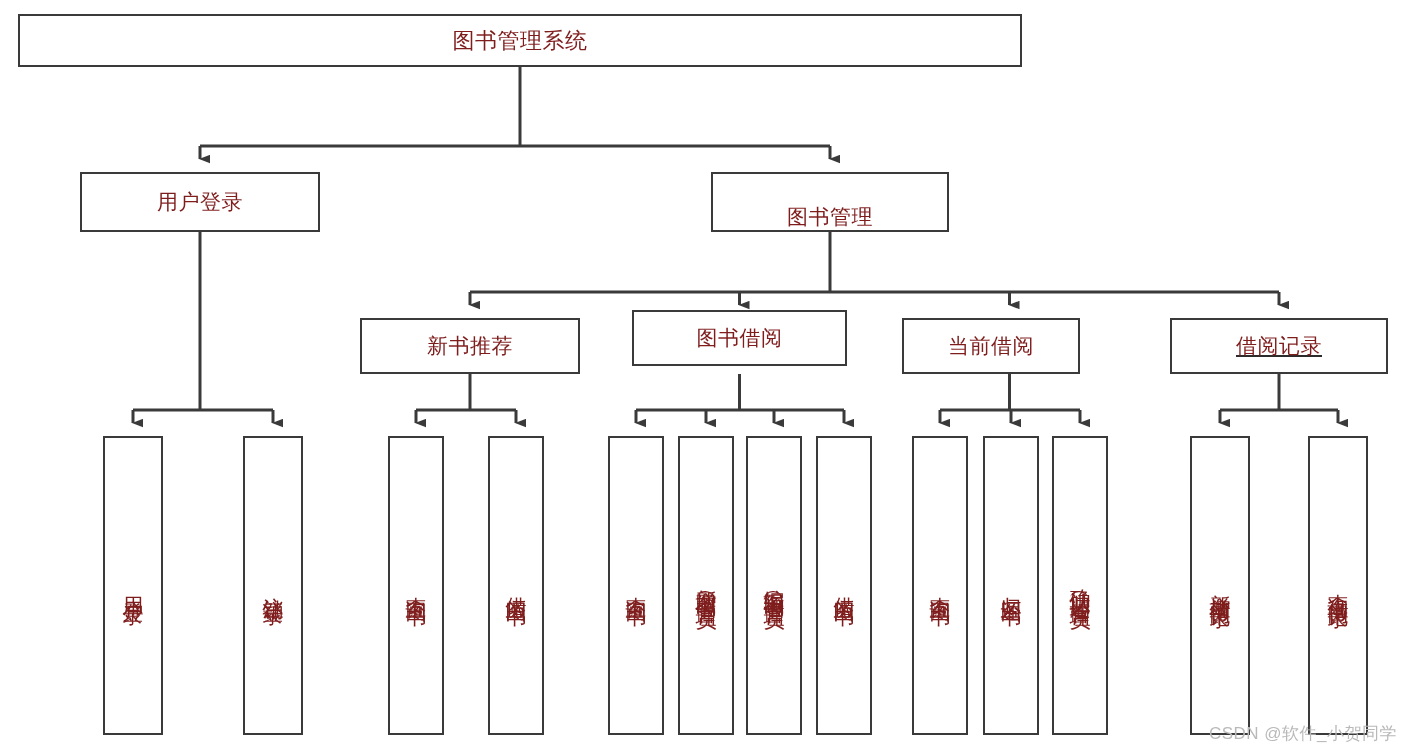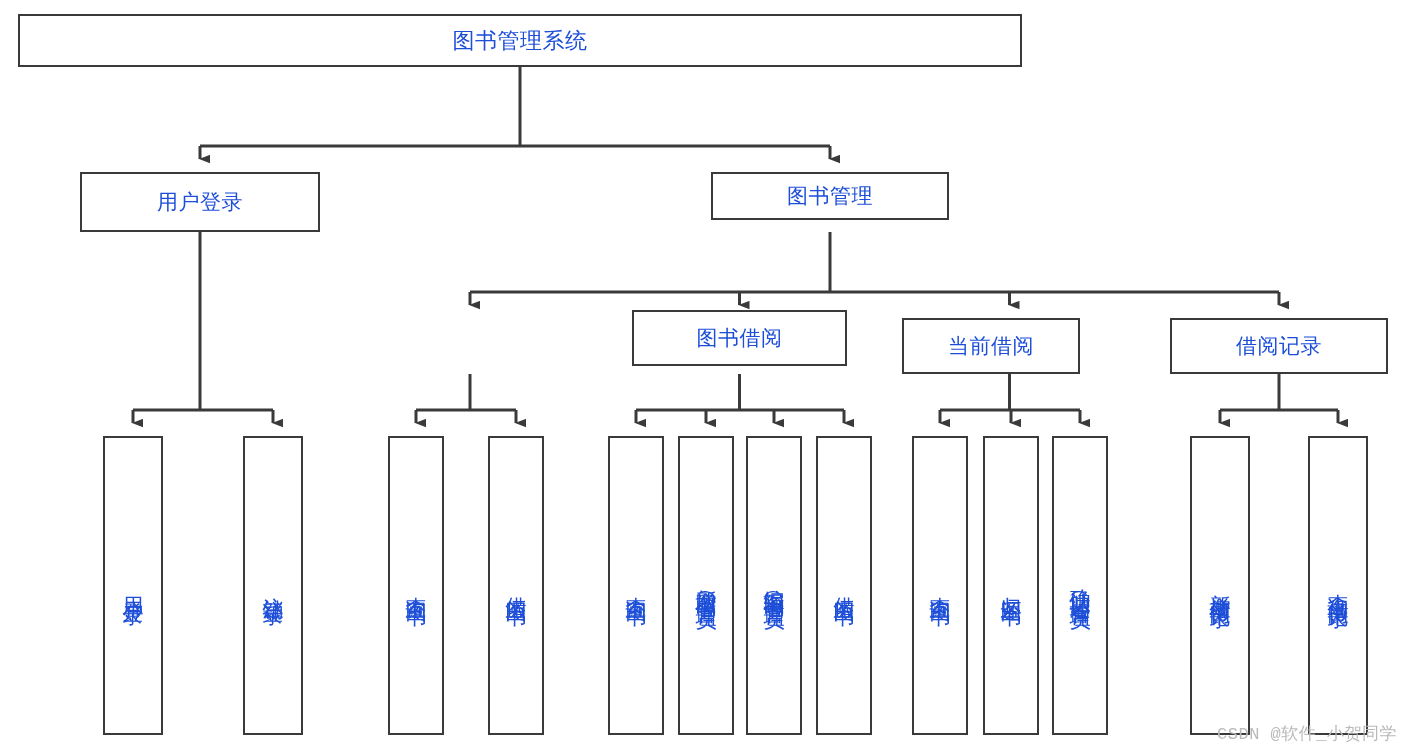--- a/index.html
+++ b/index.html
@@ -33,21 +33,21 @@
     border: 2px solid #3a3a3a;
     display: flex;
     align-items: center;
     justify-content: center;
     color: #2b2b2b;
   }
   .node-label {
     display: block;
     text-align: center;
     line-height: 1.18;
-    color: #1d4ed8;
+    color: #7f1d1d;
     white-space: nowrap;
   }
   
   .node.horizontal .node-label {
     font-size: 21px;
     letter-spacing: 0.5px;
   }
   .node.root .node-label {
     font-size: 22px;
   }
@@ -68,21 +68,20 @@
   }
   #watermark {
     position: absolute;
     right: 8px;
     bottom: 2px;
     font-size: 17px;
     color: #b9b9b9;
     letter-spacing: 0.5px;
     white-space: nowrap;
     user-select: none;
-    font-family: Liberation Mono, monospace;
   }
 </style>
 </head>
 <body>
 
 <div id="diagram-root">
 
   <svg id="edge-layer" viewBox="0 0 1405 747" width="1405" height="747" xmlns="http://www.w3.org/2000/svg">
     <defs>
       <marker id="arrowhead" markerWidth="10" markerHeight="12" refX="4.2" refY="10" orient="auto" markerUnits="userSpaceOnUse">
@@ -126,31 +125,34 @@
       </g>
   </svg>
 
   <div class="node root horizontal" id="n-root" style="left: 18px; top: 14px; width: 1004px; height: 53px;">
     <span class="node-label">图书管理系统</span>
   </div>
 
   <div class="node horizontal" id="n-user_login" style="left: 80px; top: 172px; width: 240px; height: 60px;">
     <span class="node-label">用户登录</span>
   </div>
-  <div class="node horizontal" id="n-book_manage" style="left: 711px; top: 172px; width: 238px; height: 48px;">
+  <div class="node horizontal" id="n-book_manage" style="left: 711px; top: 172px; width: 238px; height: 60px; align-items: flex-end;">
     <span class="node-label">图书管理</span>
   </div>
 
+  <div class="node horizontal" id="n-new_book_rec" style="left: 360px; top: 318px; width: 220px; height: 56px;">
+    <span class="node-label">新书推荐</span>
+  </div>
   <div class="node horizontal" id="n-book_borrow" style="left: 632px; top: 310px; width: 215px; height: 56px;">
     <span class="node-label">图书借阅</span>
   </div>
   <div class="node horizontal" id="n-current_borrow" style="left: 902px; top: 318px; width: 178px; height: 56px;">
     <span class="node-label">当前借阅</span>
   </div>
-  <div class="node horizontal" id="n-borrow_record" style="left: 1170px; top: 318px; width: 218px; height: 56px;">
+  <div class="node horizontal" id="n-borrow_record" style="left: 1170px; top: 318px; width: 218px; height: 56px; text-decoration: underline;">
     <span class="node-label">借阅记录</span>
   </div>
 
   <div class="node vertical" id="n-leaf_user_login" style="left: 103px; top: 436px; width: 60px; height: 299px;">
     <span class="node-label">用户登录</span>
   </div>
   <div class="node vertical" id="n-leaf_logout" style="left: 243px; top: 436px; width: 60px; height: 299px;">
     <span class="node-label">注销登录</span>
   </div>
   <div class="node vertical" id="n-leaf_query_book_1" style="left: 388px; top: 436px; width: 56px; height: 299px;">

